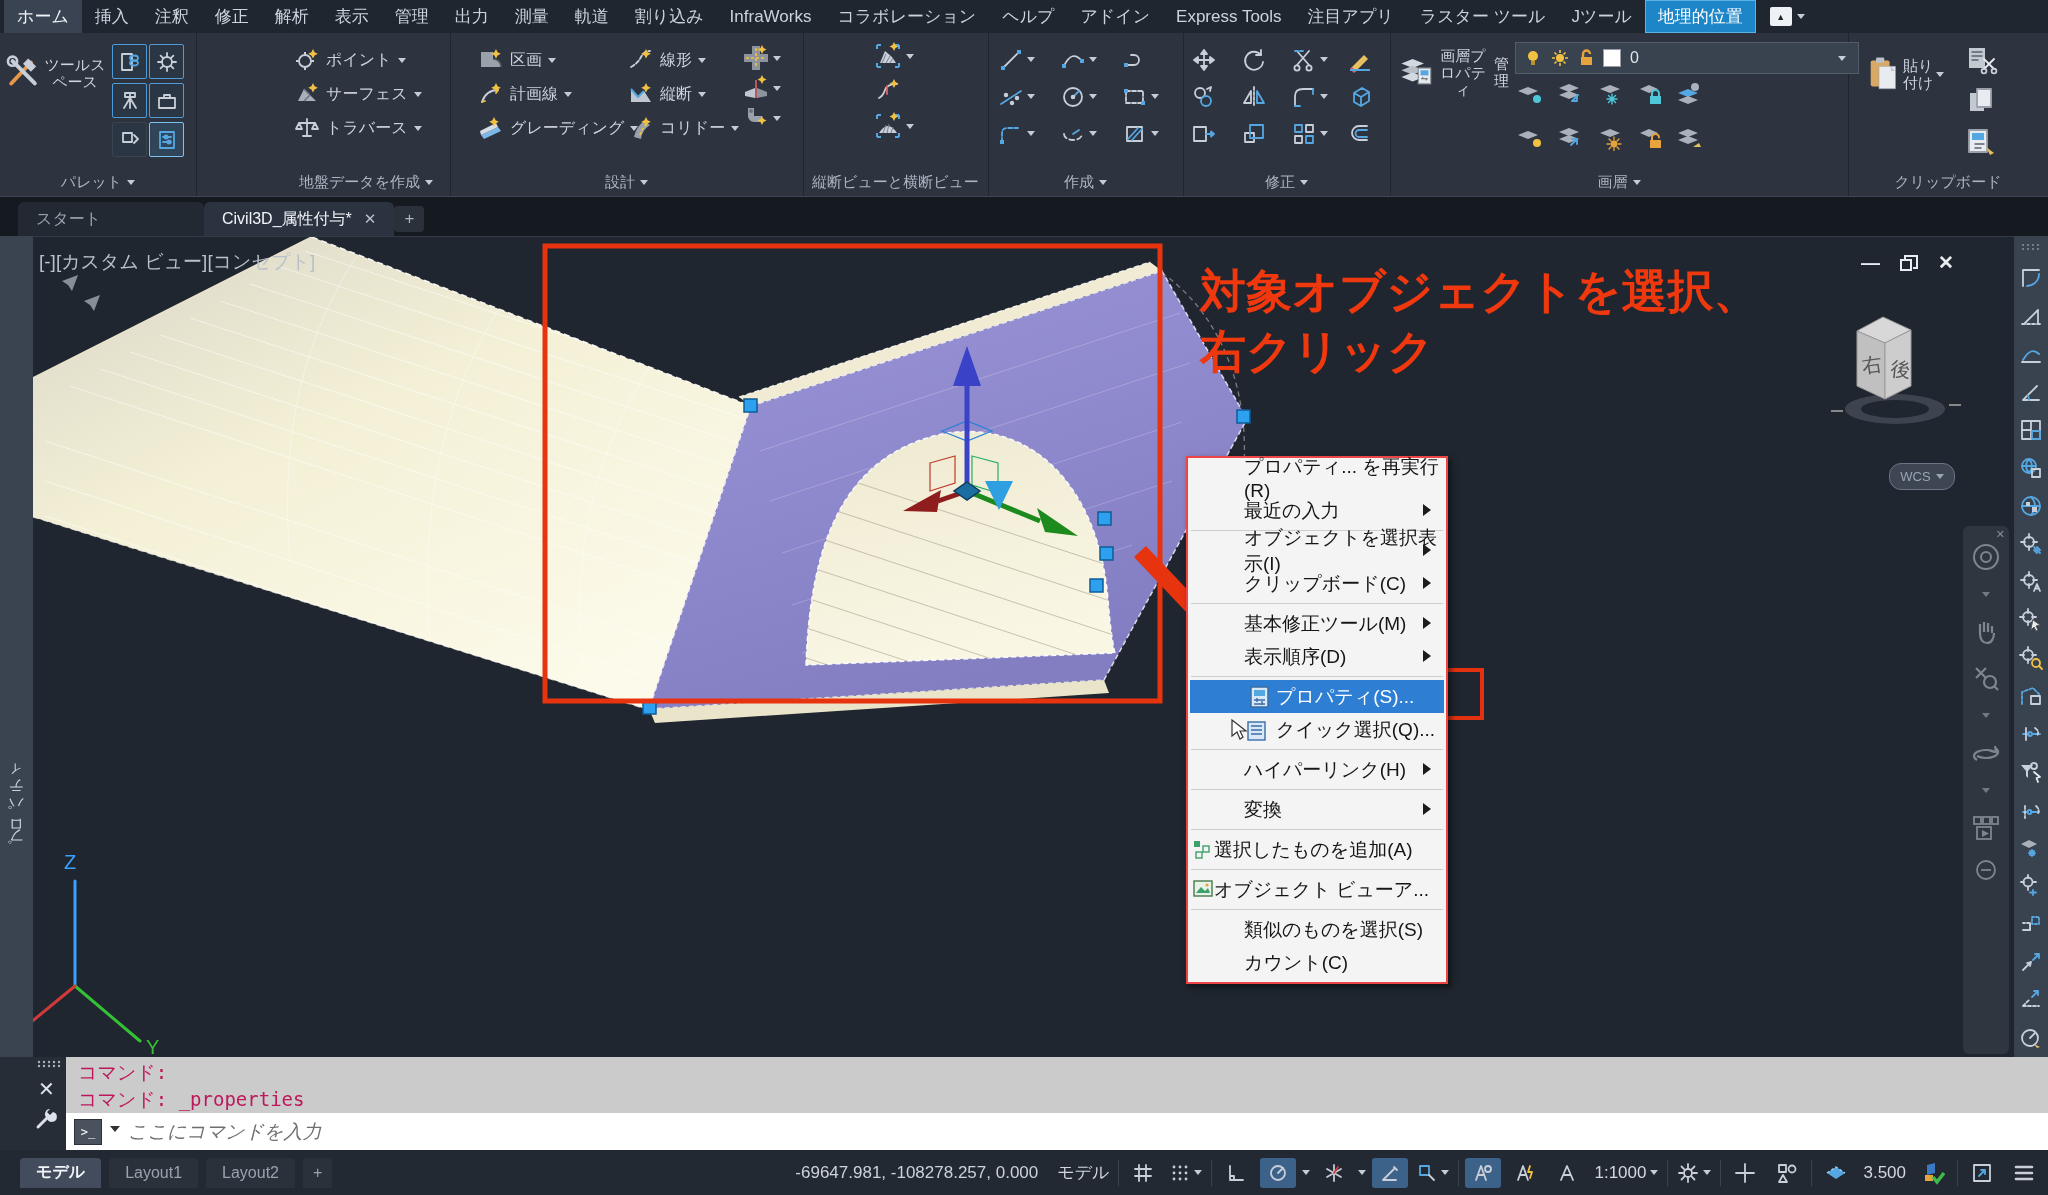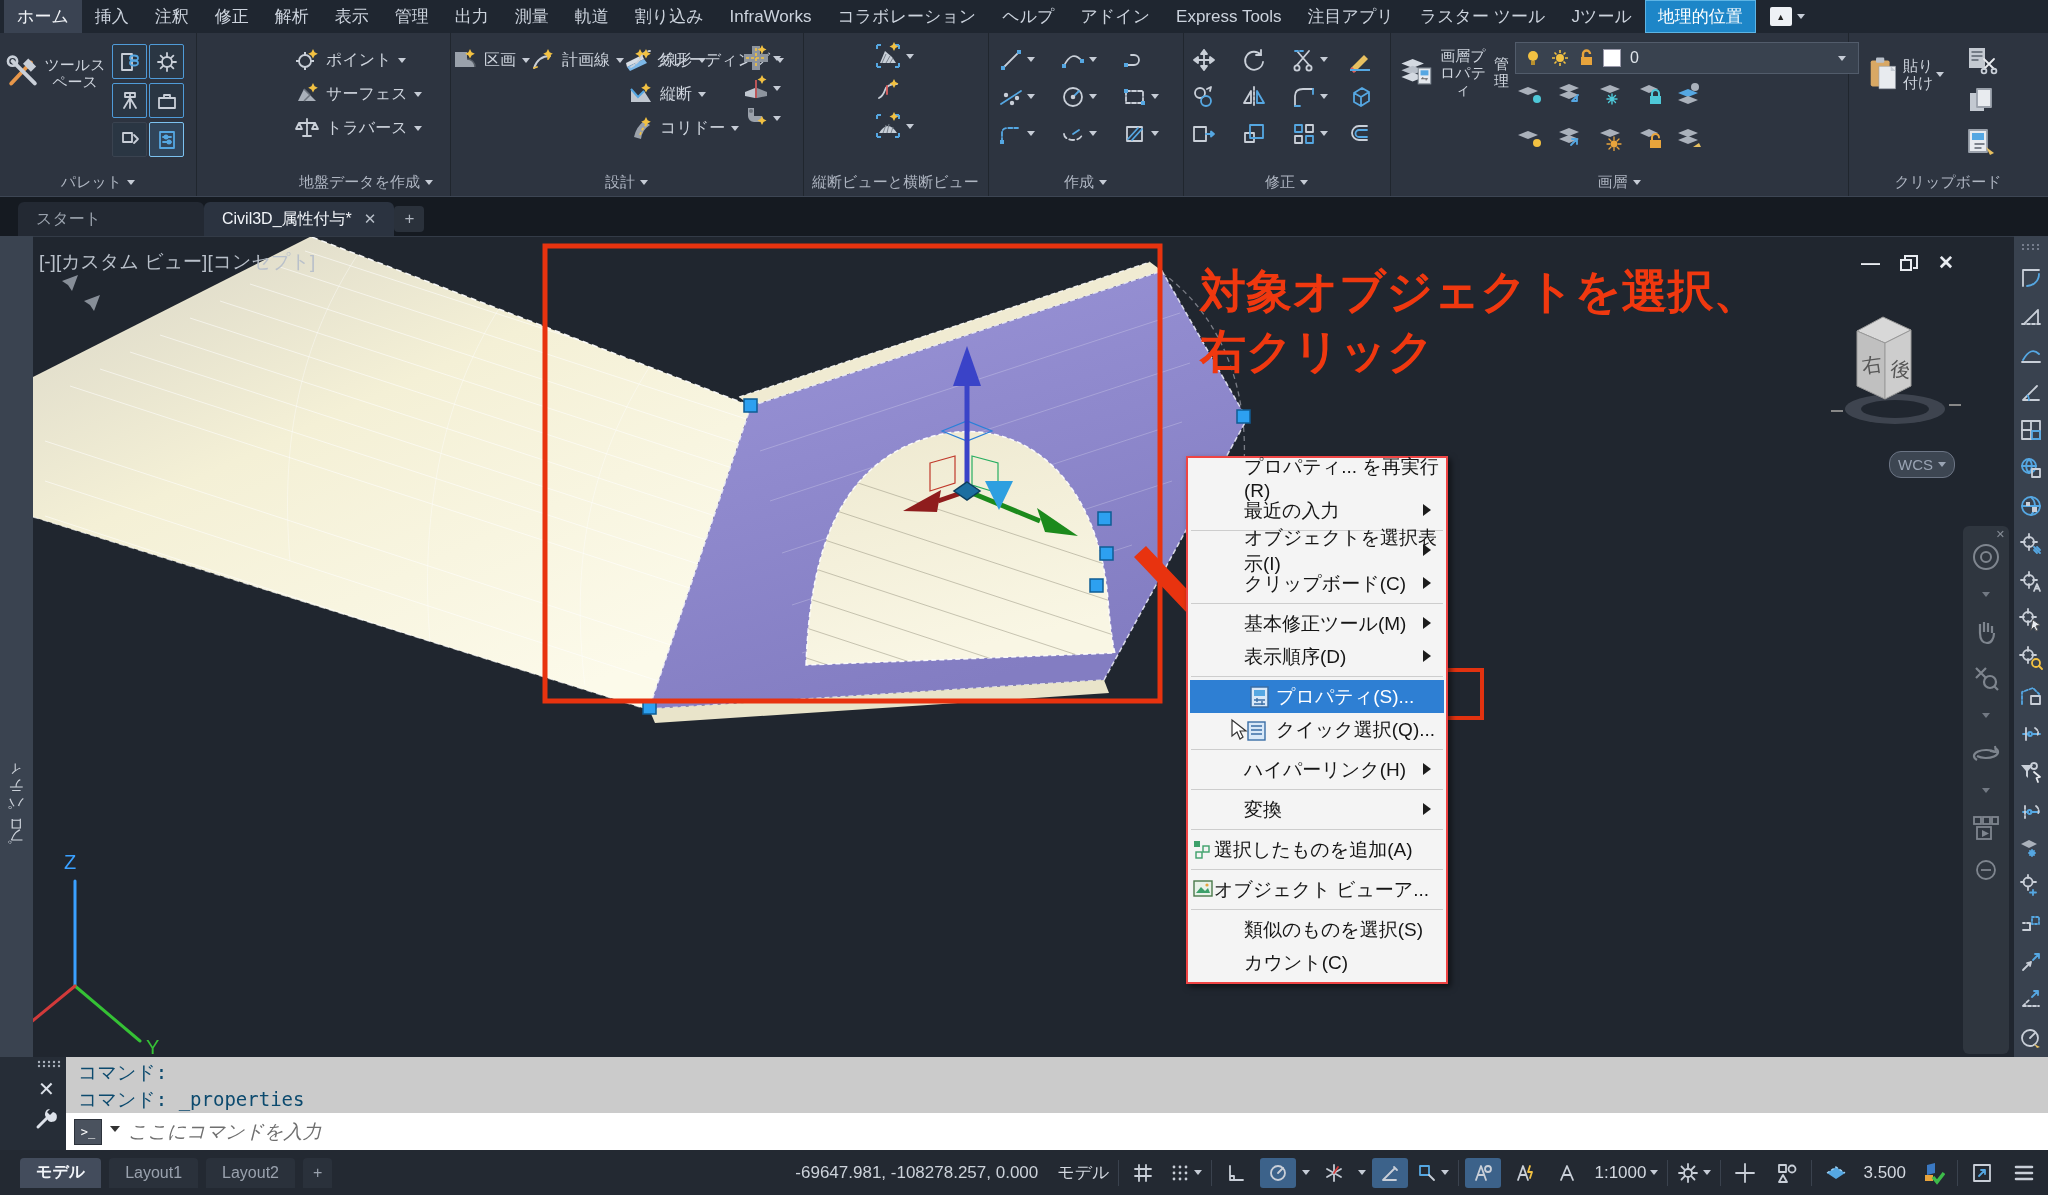--- a/index.html
+++ b/index.html
@@ -34,42 +34,42 @@
   .ftab.active{background:#2b3340;color:#f2f5f9;gap:12px}
   .ftab .x{color:#b9c0ca;font-size:15px}
   .addtab{width:30px;height:26px;background:#2a313b;border-radius:4px;color:#aeb5bf;display:flex;align-items:center;justify-content:center;font-size:17px;margin-bottom:4px}
   
   .props-strip{position:absolute;left:0;top:236px;width:33px;height:821px;background:#3a4350;display:flex;align-items:center;justify-content:center}
   .props-strip span{writing-mode:vertical-rl;transform:rotate(180deg);color:#ccd2da;font-size:15px;letter-spacing:1px;margin-top:330px}
   .canvas{position:absolute;left:33px;top:236px;width:1981px;height:821px;background:#20262f;border-top:1px solid #333b47;overflow:hidden}
   .vplabel{position:absolute;left:6px;top:12px;color:#b9c0ca;font-size:19px}
   .instr{position:absolute;left:1167px;top:24px;color:#f0380f;font-size:46px;font-weight:bold;line-height:60px;white-space:nowrap}
   .wincontrols{position:absolute;right:60px;top:14px;display:flex;gap:20px;color:#e9ecf1;font-weight:bold;font-size:19px;align-items:center}
-  .wcs{position:absolute;left:1856px;top:214px;width:64px;height:25px;border:1px solid #6b7484;border-radius:12px;background:#3d4652;color:#9aa4b4;font-size:15px;display:flex;align-items:center;justify-content:center;gap:5px}
+  .wcs{position:absolute;left:1856px;top:226px;width:64px;height:25px;border:1px solid #6b7484;border-radius:12px;background:#3d4652;color:#9aa4b4;font-size:13px;display:flex;align-items:center;justify-content:center;gap:5px}
   
   .navbar{position:absolute;left:1930px;top:289px;width:46px;height:512px;background:rgba(190,198,210,0.10);border-radius:6px;display:flex;flex-direction:column;align-items:center;padding-top:16px;gap:16px}
   .navbar .nx{position:absolute;top:2px;right:4px;color:rgba(220,226,236,.5);font-size:11px}
   .nico{opacity:.45}
   
   .rstrip{position:absolute;right:0;top:236px;width:34px;height:821px;background:#39424f;display:flex;flex-direction:column;align-items:center;padding-top:6px;gap:14px;overflow:hidden}
   
   .cmenu{position:absolute;left:1186px;top:455px;width:258px;background:#f4f4f4;border:2px solid #ef4444;box-shadow:3px 3px 6px rgba(0,0,0,.55);padding:3px 0;font-size:19px;color:#151515}
   .ci{position:relative;height:33px;display:flex;align-items:center;padding-left:56px}
   .ci.icind{padding-left:88px}
   .ci.icleft{padding-left:26px}
   .ci .mic{position:absolute;left:58px;top:5px}
   .ci.icleft .mic{left:4px}
   .ci .sub{position:absolute;right:9px;top:10px;width:0;height:0;border:6px solid transparent;border-left:8px solid #1c1c1c}
   .ci.hl{background:#2e7fd3;color:#fff;margin:0 2px;padding-left:86px}
   .csep{height:1px;background:#cdcdcd;margin:3px 3px}
   .redbox{position:absolute;left:1182px;top:667px;width:290px;height:44px;border:4px solid #e23210;pointer-events:none}
   
   .cmdzone{position:absolute;left:0;top:1057px;right:0;height:93px;background:#262d37}
   .cmdside{position:absolute;left:34px;top:2px;width:32px;height:90px;color:#dde2ea}
-  .cmdhist{position:absolute;left:66px;top:0;right:0;height:56px;background:#cbcbcb;color:#0c4a6e;font-family:"DejaVu Sans Mono",monospace;font-size:19px;line-height:27px;padding:2px 12px}
+  .cmdhist{position:absolute;left:66px;top:0;right:0;height:56px;background:#cbcbcb;color:#be185d;font-family:"DejaVu Sans Mono",monospace;font-size:19px;line-height:27px;padding:2px 12px}
   .cmdinput{position:absolute;left:66px;top:56px;right:0;height:37px;background:#ffffff;display:flex;align-items:center;gap:8px;padding-left:8px}
   .cmdinput .prompt{width:26px;height:24px;background:#4a525e;border:1px solid #2c323b;color:#fff;font-size:12px;font-family:"DejaVu Sans Mono",monospace;display:flex;align-items:center;justify-content:center}
   .cmdinput .ph{font-style:italic;color:#6f6f6f;font-size:19px}
   .dcaret{width:0;height:0;border:5px solid transparent;border-top:6px solid #333}
   
   .sbar{position:absolute;left:0;top:1150px;right:0;height:45px;background:#232932;display:flex;align-items:center}
   .ltabs{display:flex;align-items:center;margin-left:20px;gap:8px}
   .ltab{height:30px;display:flex;align-items:center;padding:0 16px;background:#2a313b;color:#9aa2ae;font-size:16px;border-radius:4px 4px 0 0}
   .ltab.active{background:#434c5c;color:#f2f5f9;font-weight:bold}
   .scluster{position:absolute;right:6px;display:flex;align-items:center;gap:6px;height:45px}
@@ -200,21 +200,21 @@
             <span class="caret"></span>
         </div>
       </div>
       <div class="rg-label">
           <span>地盤データを作成</span>
           <span class="caret"></span>
         </div>
     </div>
 
     <div class="rg" style="left:450px;width:353px">
-      <div style="position:absolute;left:2px;top:10px;display:flex;flex-direction:row">
+      <div style="position:absolute;left:28px;top:10px;display:flex;flex-direction:column">
         <div class="rowbtn">
           <svg width="26" height="26" viewBox="0 0 26 26">
               <path d="M3 5h12v7a8 8 0 0 1 8 8h-20z" fill="#9aa1ab"></path>
               <path d="M15 12a8 8 0 0 1 8 8" fill="none" stroke="#545b64" stroke-width="1.5"></path>
               <path d="M18 2l1.6 3.2 3.2 1.6-3.2 1.6L18 11.6 16.4 8.4 13.2 6.8l3.2-1.6z" class="fy"></path>
             </svg>
           <span>区画</span>
             <span class="caret"></span>
         </div>
         <div class="rowbtn">

